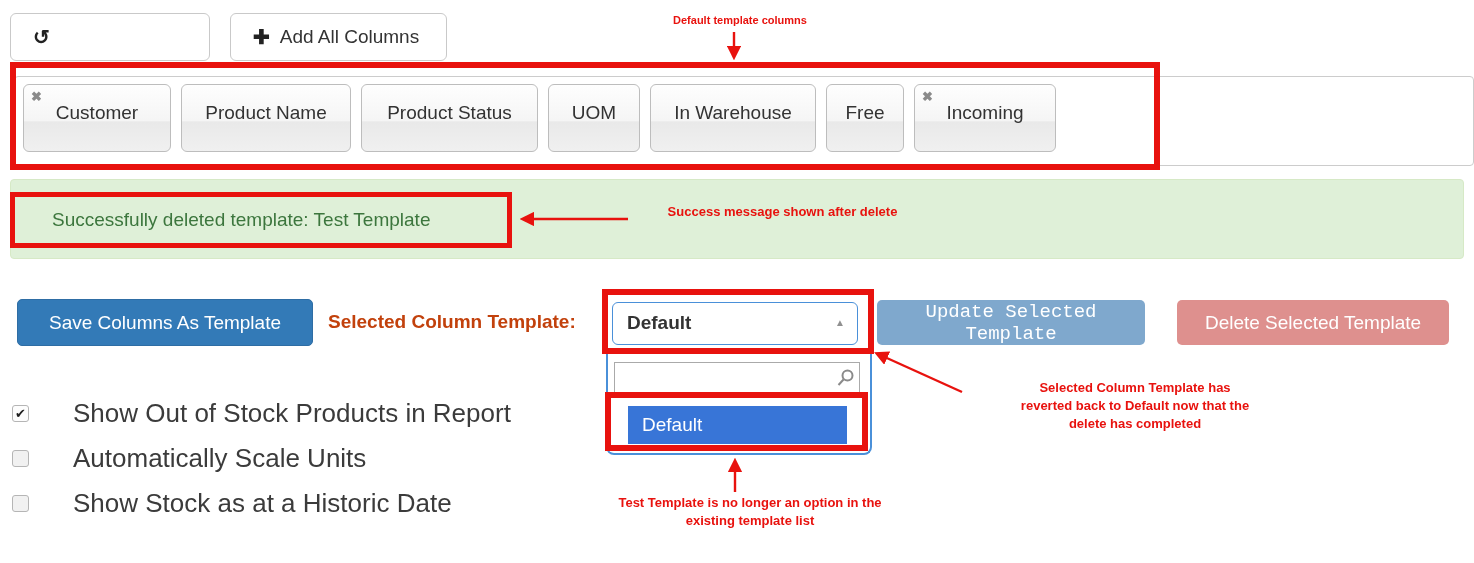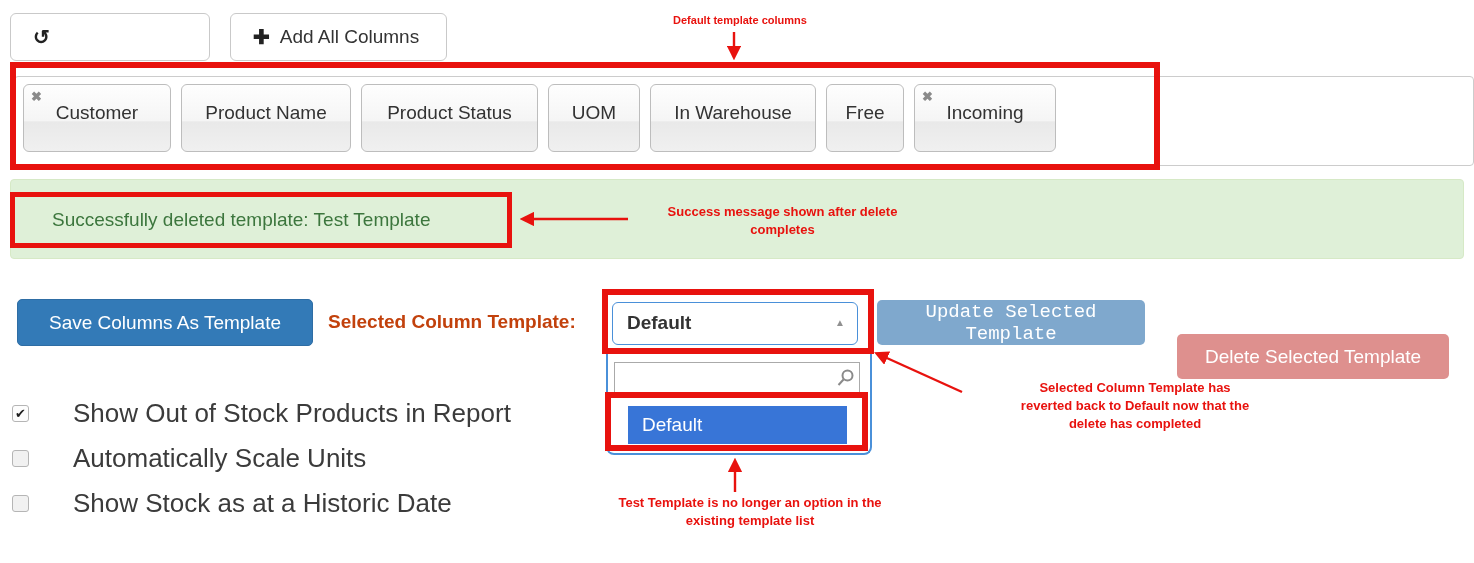--- a/index.html
+++ b/index.html
@@ -37,21 +37,21 @@
   .alert-success{
     position:absolute;left:10px;top:179px;width:1454px;height:80px;box-sizing:border-box;
     background:#dff0d8;border:1px solid #d6e9c6;border-radius:4px;
   }
   .alert-text{position:absolute;left:32px;top:209px;font-size:19px;color:#3c763d;margin-left:20px;}
   
   .btn{position:absolute;border:none;border-radius:5px;color:#fff;font-size:19px;
        display:flex;align-items:center;justify-content:center;cursor:pointer;box-sizing:border-box;text-align:center;}
   #btn-save{left:17px;top:299px;width:296px;height:47px;background:#337ab7;border:1px solid #2e6da4;}
   #btn-update{left:877px;top:300px;width:268px;height:45px;background:#7fa8cd;font-family:Liberation Mono, monospace;}
-  #btn-delete{left:1177px;top:300px;width:272px;height:45px;background:#de908e;margin-top:34px;}
+  #btn-delete{left:1177px;top:300px;width:272px;height:45px;background:#de908e;}
   .sel-label{position:absolute;left:328px;top:311px;font-size:19px;font-weight:bold;color:#c2410c;}
   
   .chosen-select{
     position:absolute;left:612px;top:302px;width:246px;height:43px;box-sizing:border-box;
     background:#fff;border:1px solid #4a90d9;border-radius:6px;cursor:pointer;
   }
   .chosen-select .val{position:absolute;left:14px;top:9px;font-size:19px;font-weight:bold;color:#333;}
   .chosen-select .caret{position:absolute;right:12px;top:14px;font-size:10px;color:#909090;}
   .chosen-drop{
     position:absolute;left:606px;top:345px;width:266px;height:110px;box-sizing:border-box;
@@ -170,21 +170,20 @@
   </div>
 
   <div class="hl-rect" id="rect-columns"></div>
   <div class="hl-rect" id="rect-message"></div>
   <div class="hl-rect" id="rect-select"></div>
   <div class="hl-rect" id="rect-option"></div>
 
   <div class="ann" id="ann-columns">Default template columns</div>
   <div class="ann" id="ann-success">
     <div>Success message shown after delete</div>
-    <div>completes</div>
   </div>
   <div class="ann" id="ann-reverted">
     <div>Selected Column Template has</div>
     <div>reverted back to Default now that the</div>
     <div>delete has completed</div>
   </div>
   <div class="ann" id="ann-removed">
     <div>Test Template is no longer an option in the</div>
     <div>existing template list</div>
   </div>

